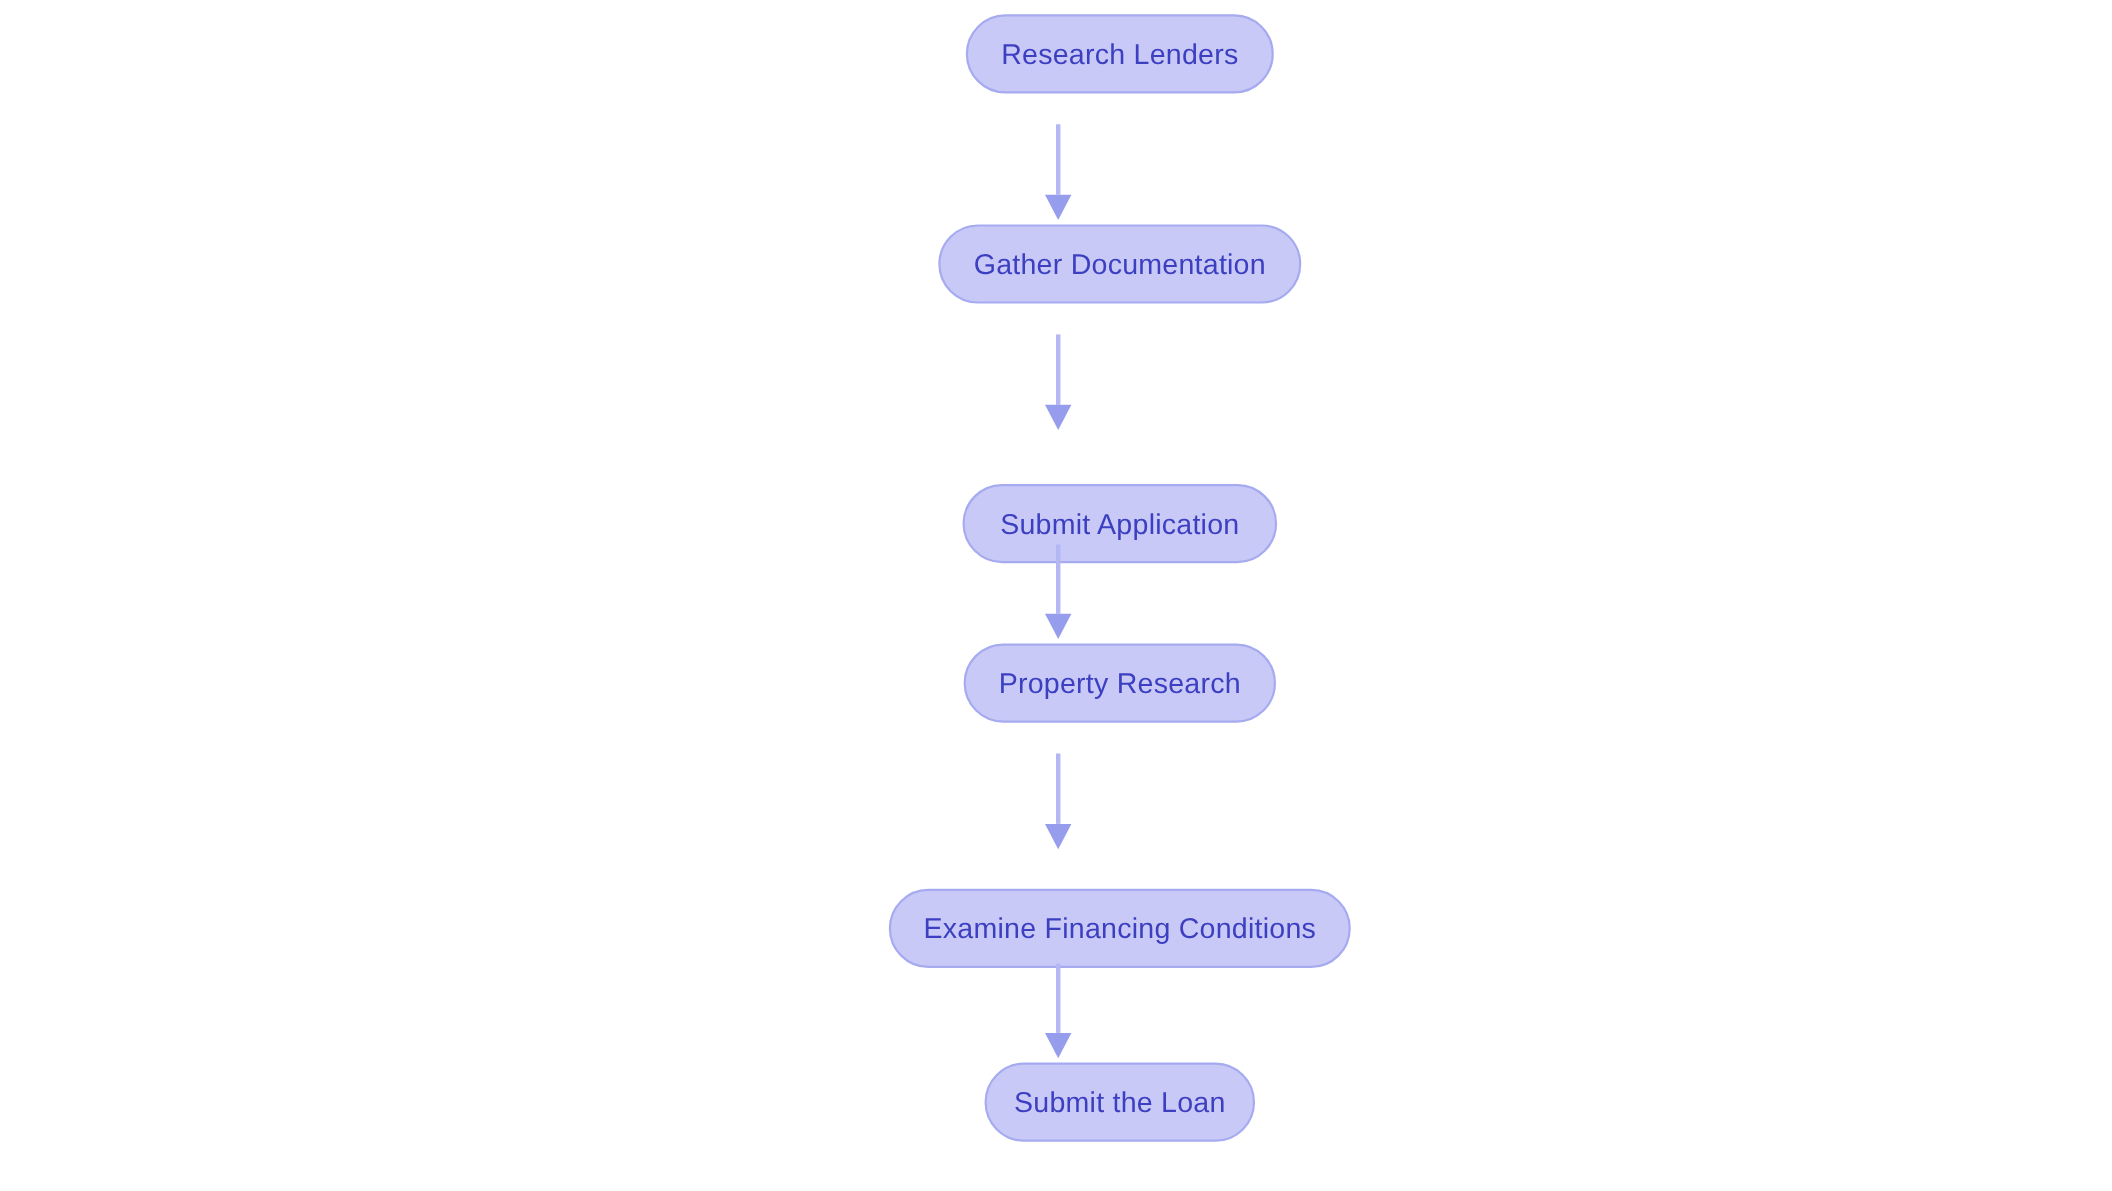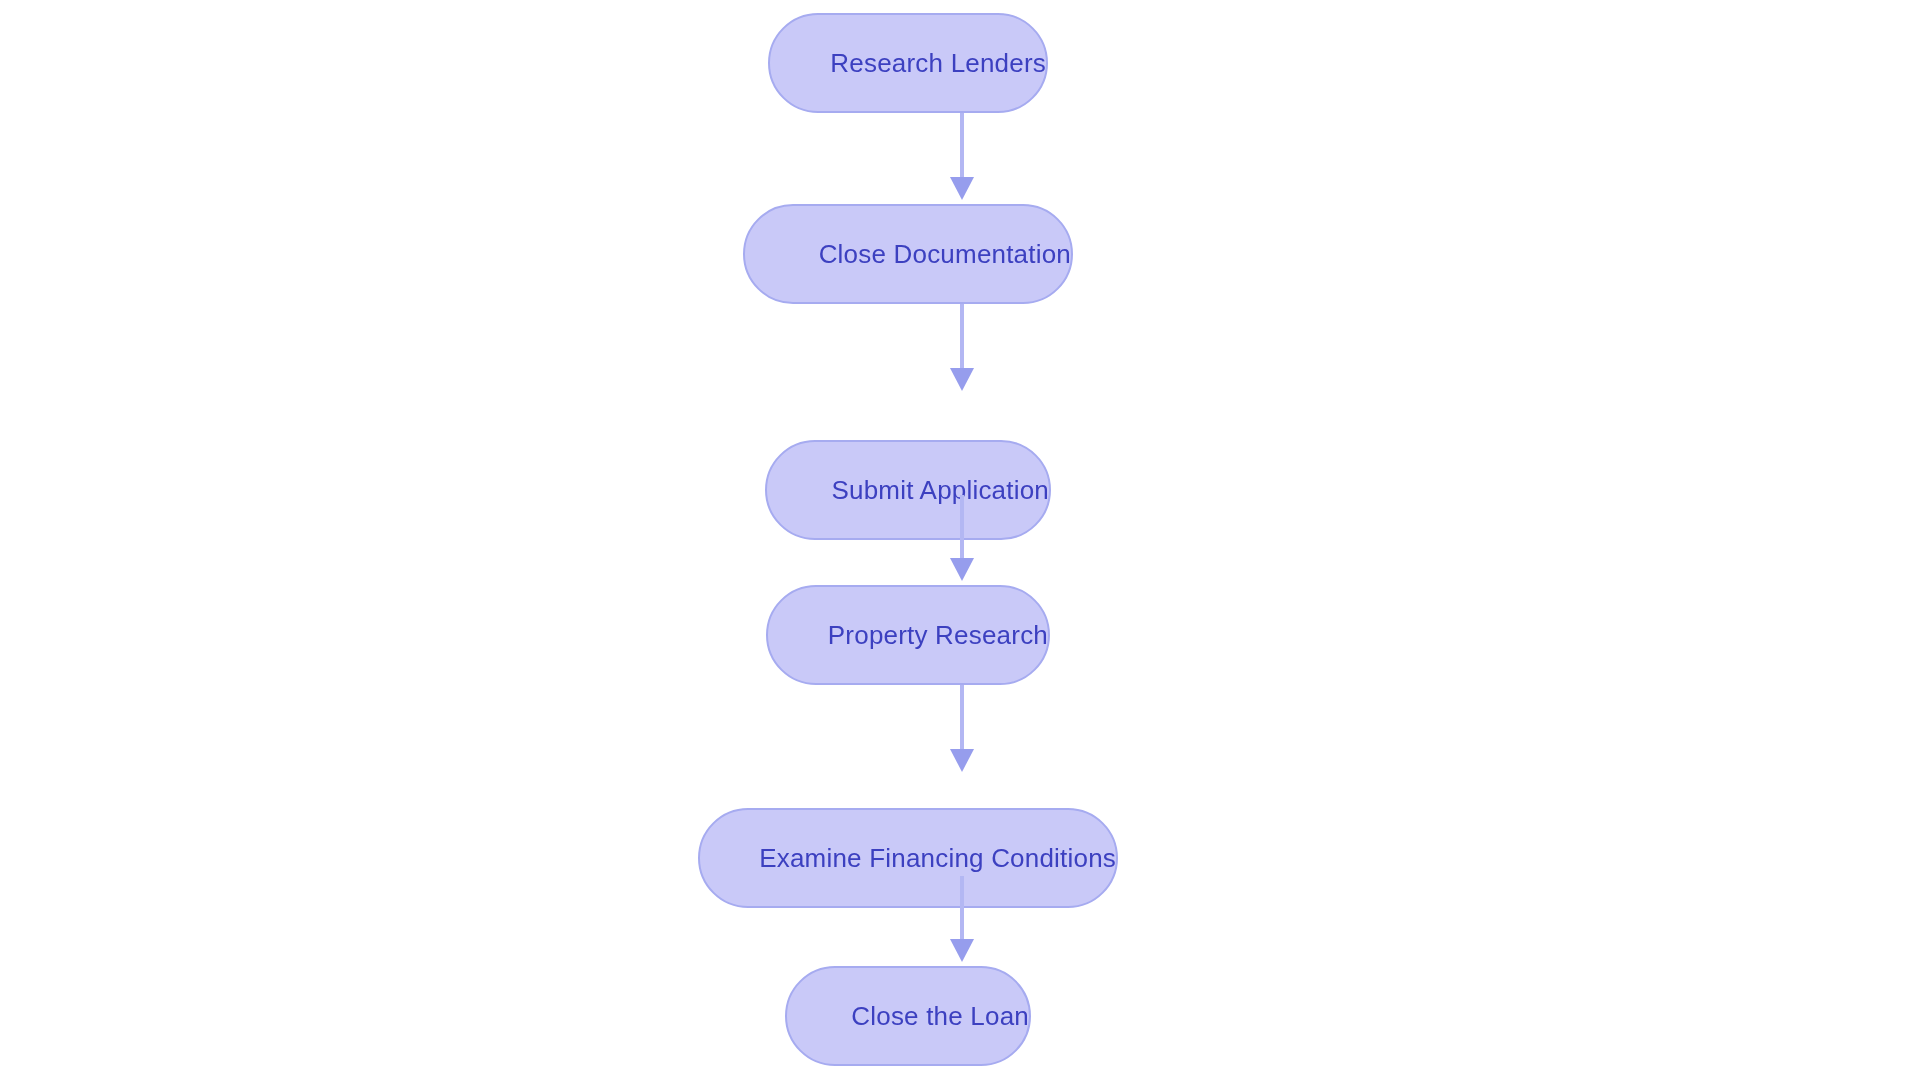--- a/index.html
+++ b/index.html
@@ -17,29 +17,29 @@
   }
   .canvas {
     position: relative;
     width: 1920px;
     height: 1083px;
     background: var(--background);
     overflow: hidden;
   }
   .node {
     position: absolute;
-    left: 908px;
+    left: 1018px;
     transform: translateX(-50%);
-    height: 100px;
+    height: 72px;
     border-radius: 50px;
     background: var(--node-fill);
     border: 2px solid var(--node-border);
     display: flex;
     align-items: center;
-    justify-content: flex-end;
+    justify-content: center;
   }
   .node-label {
     font-size: 26px;
     color: var(--node-text);
     letter-spacing: 0.2px;
     white-space: nowrap;
   }
   .node-1 { top: 13px;  width: 280px; }
   .node-2 { top: 204px; width: 330px; }
   .node-3 { top: 395px; width: 286px; margin-top: 45px; }
@@ -82,21 +82,21 @@
   <div class="node node-1">
     <span class="node-label">Research Lenders</span>
   </div>
 
   <div class="arrow arrow-1">
     <div class="arrow-line"></div>
     <div class="arrow-head"></div>
   </div>
 
   <div class="node node-2">
-    <span class="node-label">Close Documentation</span>
+    <span class="node-label">Gather Documentation</span>
   </div>
 
   <div class="arrow arrow-2">
     <div class="arrow-line"></div>
     <div class="arrow-head"></div>
   </div>
 
   <div class="node node-3">
     <span class="node-label">Submit Application</span>
   </div>
@@ -118,16 +118,16 @@
   <div class="node node-5">
     <span class="node-label">Examine Financing Conditions</span>
   </div>
 
   <div class="arrow arrow-5">
     <div class="arrow-line"></div>
     <div class="arrow-head"></div>
   </div>
 
   <div class="node node-6">
-    <span class="node-label">Close the Loan</span>
+    <span class="node-label">Submit the Loan</span>
   </div>
 
 </div>
 
 </body></html>

